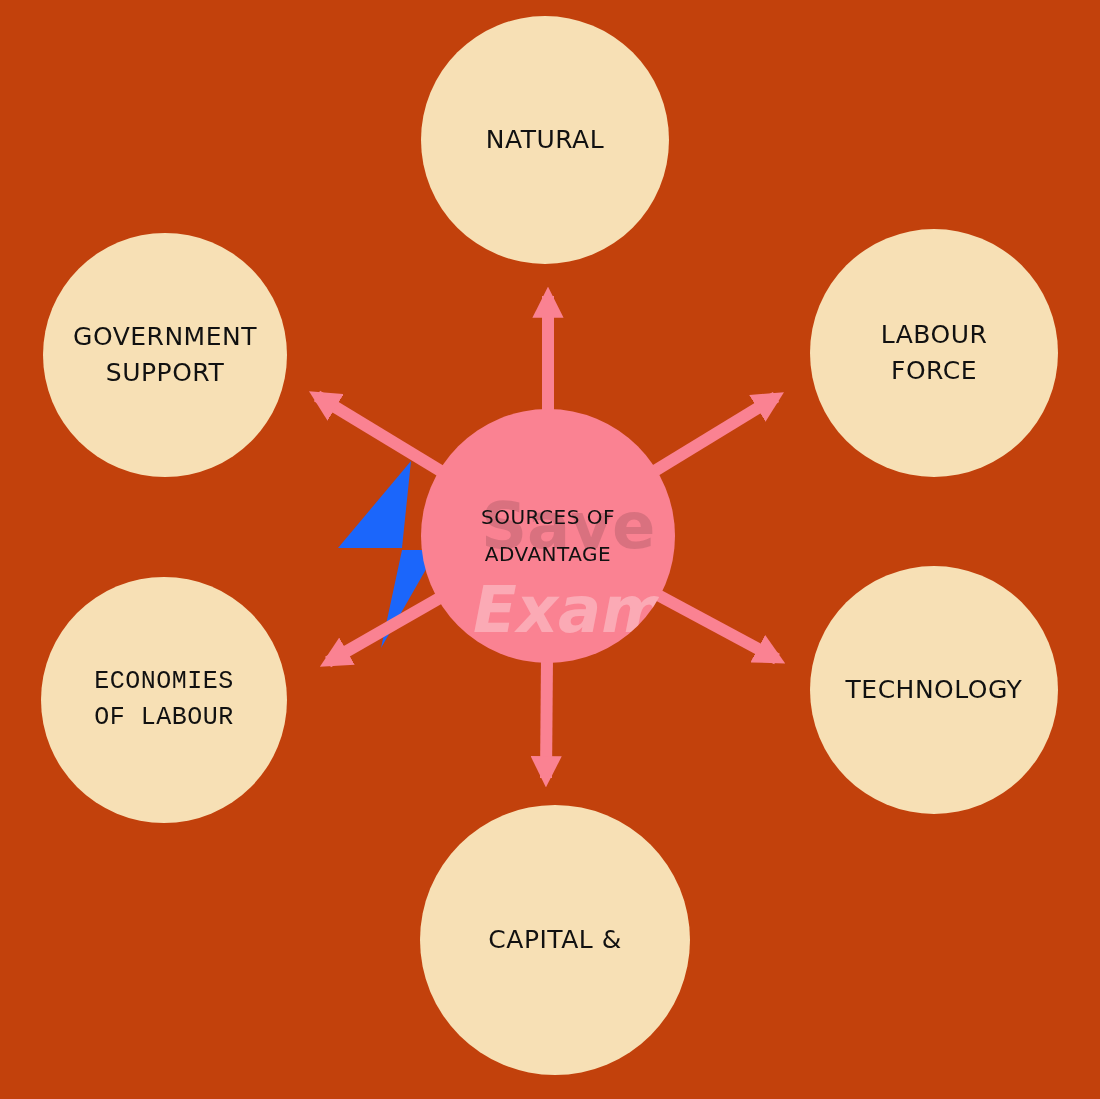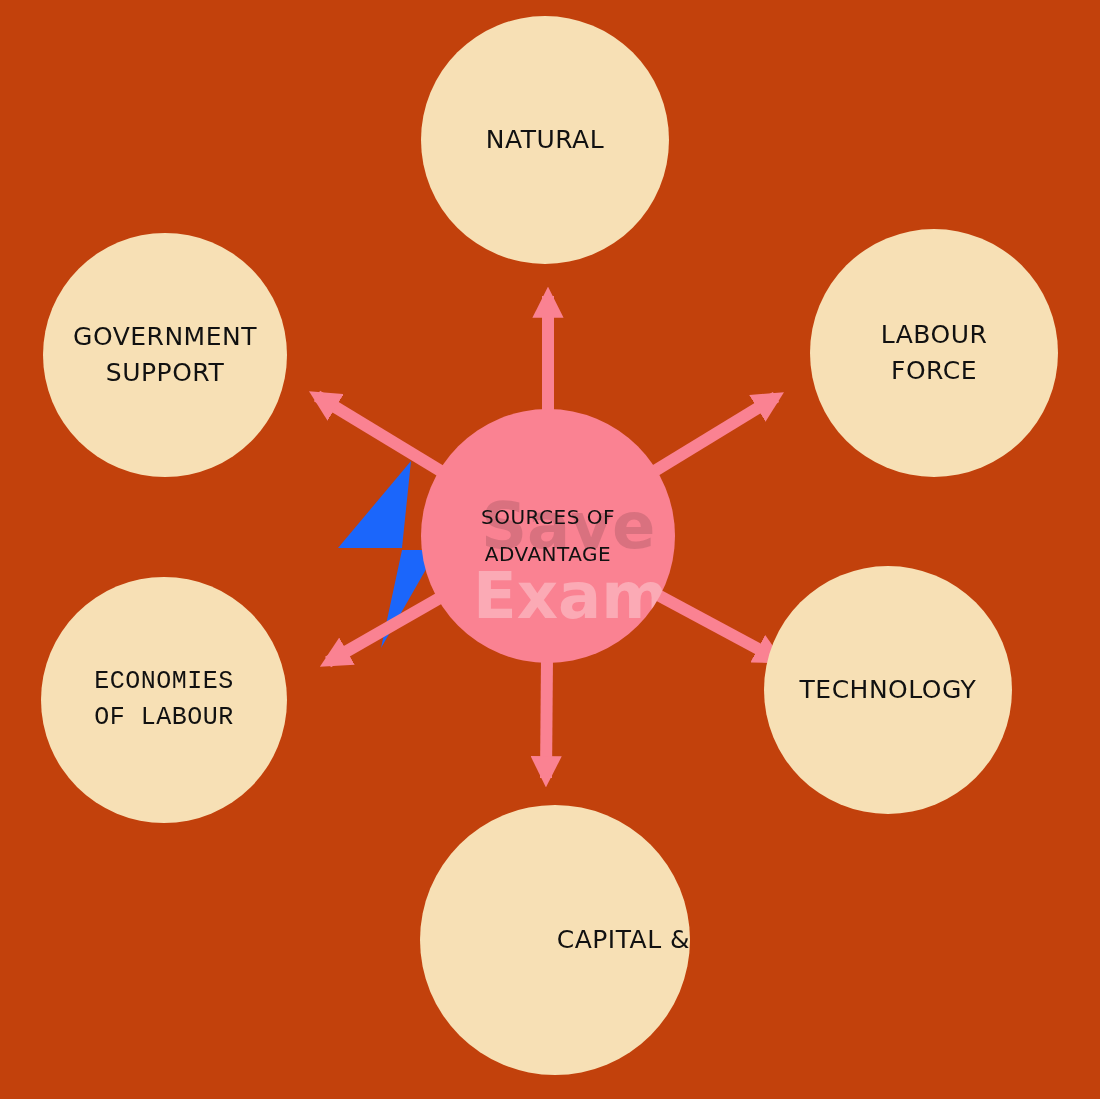--- a/index.html
+++ b/index.html
@@ -21,43 +21,43 @@
     justify-content:center;
     text-align:center;
     color:#111111;
     font-size:25px;
     letter-spacing:0.5px;
     line-height:36px;
   }
   .node span{display:block;}
   .node-natural{left:421px;top:16px;width:248px;height:248px;}
   .node-labour{left:810px;top:229px;width:248px;height:248px;}
-  .node-technology{left:764px;top:566px;width:248px;height:248px;}
-  .node-capital{left:420px;top:805px;width:270px;height:270px;align-items:flex-end;}
+  .node-technology{left:810px;top:566px;width:248px;height:248px;}
+  .node-capital{left:420px;top:805px;width:270px;height:270px;}
   .node-economies{left:41px;top:577px;width:246px;height:246px;font-family:Liberation Mono, monospace;}
   .node-government{left:43px;top:233px;width:244px;height:244px;}
   .center-circle{
     position:absolute;
     left:421px;top:409px;width:254px;height:254px;
     border-radius:50%;
     background:#FA8292;
     overflow:hidden;
   }
   .center-text{
     position:absolute;left:0;top:0;width:100%;height:100%;
     display:flex;flex-direction:column;align-items:center;justify-content:center;
     text-align:center;color:#111111;
     font-size:20px;letter-spacing:0.5px;line-height:37px;
     z-index:2;
   }
   .center-text span{display:block;}
   .watermark{position:absolute;left:0;top:0;width:100%;height:100%;z-index:1;}
   .wm-line{position:absolute;font-weight:bold;font-size:64px;white-space:nowrap;}
   .wm-1{left:60px;top:80px;color:rgba(0,0,0,0.13);}
-  .wm-2{left:52px;top:150px;color:rgba(255,255,255,0.32);}
+  .wm-2{left:52px;top:164px;color:rgba(255,255,255,0.32);font-style:italic;}
 </style>
 </head>
 <body>
 
 <div id="canvas">
 
   <svg id="arrow-layer" viewBox="0 0 1100 1099" xmlns="http://www.w3.org/2000/svg">
     <defs>
       <marker id="ah" viewBox="0 0 10 10" refX="7" refY="5" markerWidth="2.6" markerHeight="2.6" orient="auto">
         <path d="M0 0 L10 5 L0 10 Z" fill="#FA8292"></path>

